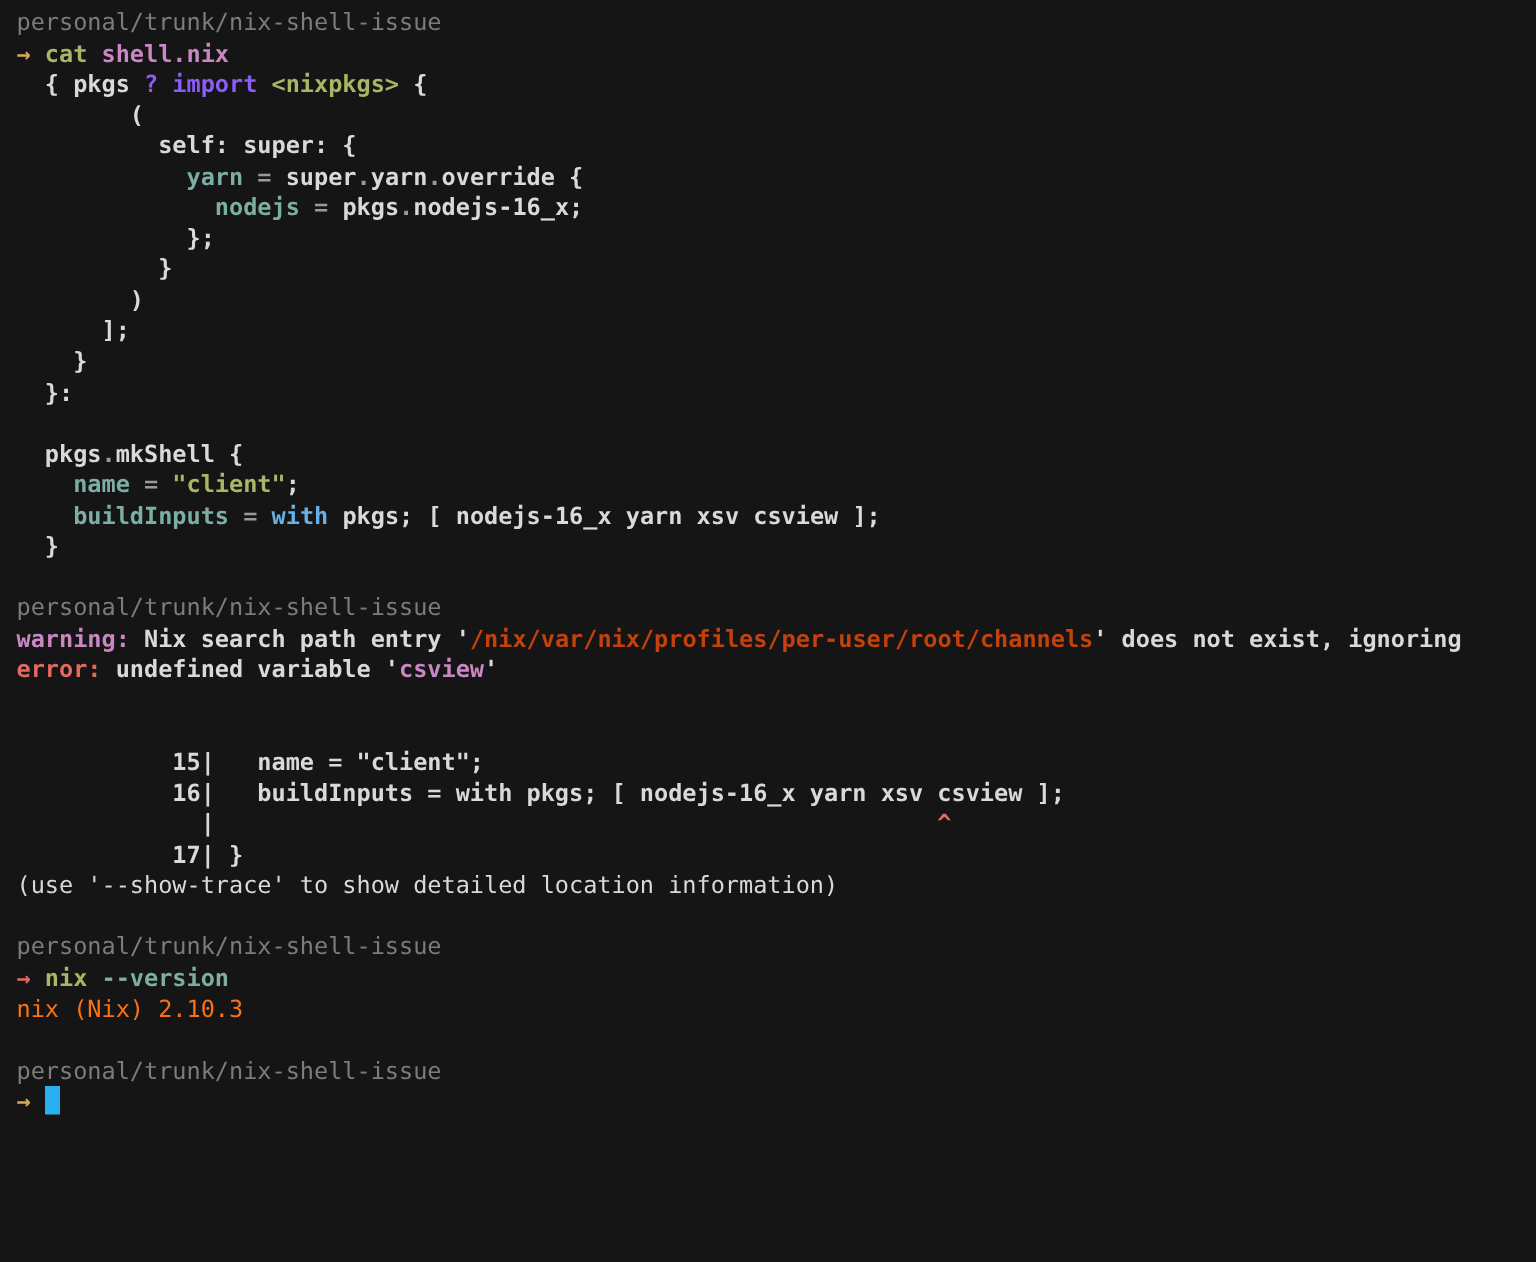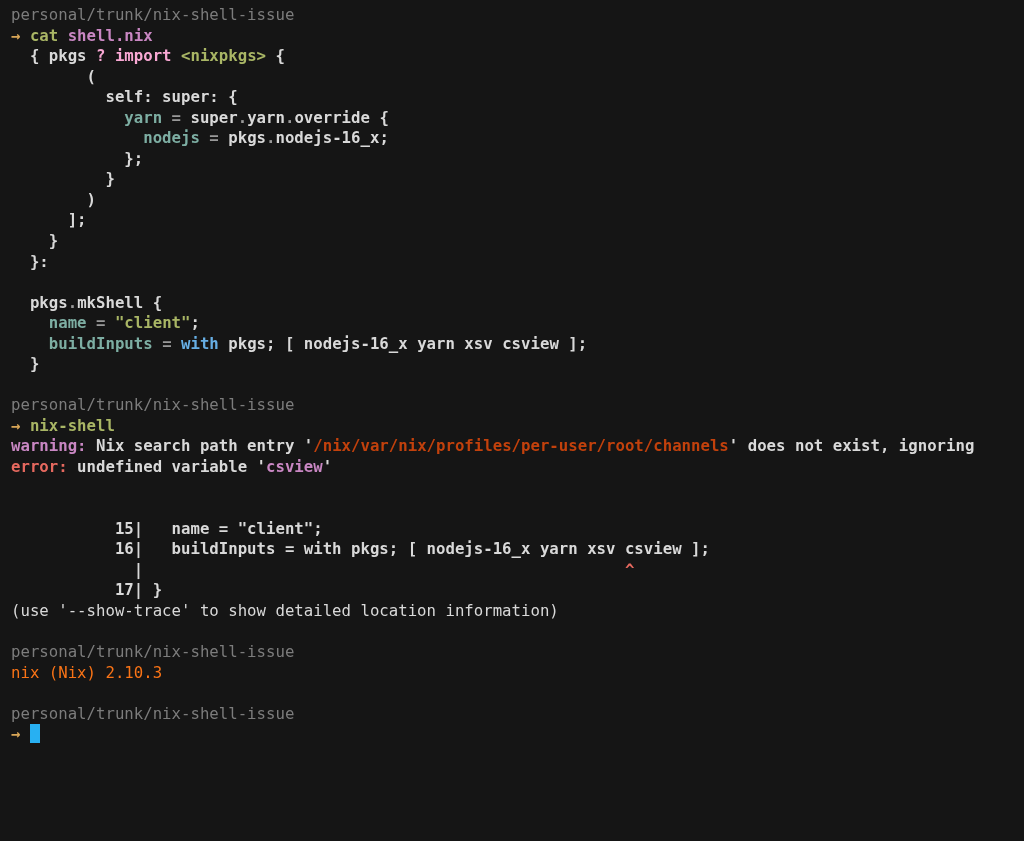--- a/index.html
+++ b/index.html
@@ -29,47 +29,47 @@
     margin-bottom: -4px;
     background: #28b0f2;
   }
 </style>
 </head>
 <body>
 
 <div class="terminal" style="background: rgb(21, 21, 21);">
     <div class="t-line"><span style="color: rgb(124, 124, 124);">personal/trunk/nix-shell-issue</span></div>
     <div class="t-line bold"><span style="color: rgb(216, 166, 87);">→ </span><span style="color: rgb(169, 182, 101);">cat </span><span style="color: rgb(201, 135, 195);">shell.nix</span></div>
-    <div class="t-line bold"><span style="color: rgb(217, 217, 217);">  { </span><span style="color: rgb(217, 217, 217);">pkgs</span><span style="color: #f9a8d4;"> ? import </span><span style="color: rgb(169, 182, 101);">&lt;nixpkgs&gt;</span><span style="color: rgb(217, 217, 217);"> {</span></div>
+    <div class="t-line bold"><span style="color: rgb(217, 217, 217);">  { </span><span style="color: rgb(217, 217, 217);">pkgs</span><span style="color: #8b5cf6;"> ? import </span><span style="color: rgb(169, 182, 101);">&lt;nixpkgs&gt;</span><span style="color: rgb(217, 217, 217);"> {</span></div>
     <div class="t-line bold"><span style="color: rgb(217, 217, 217);">        (</span></div>
     <div class="t-line bold"><span style="color: rgb(217, 217, 217);">          self: super: {</span></div>
     <div class="t-line bold"><span style="color: rgb(217, 217, 217);">            </span><span style="color: rgb(125, 174, 163);">yarn</span><span style="color: rgb(153, 153, 153);"> = </span><span style="color: rgb(217, 217, 217);">super</span><span style="color: rgb(153, 153, 153);">.</span><span style="color: rgb(217, 217, 217);">yarn</span><span style="color: rgb(153, 153, 153);">.</span><span style="color: rgb(217, 217, 217);">override {</span></div>
     <div class="t-line bold"><span style="color: rgb(217, 217, 217);">              </span><span style="color: rgb(125, 174, 163);">nodejs</span><span style="color: rgb(153, 153, 153);"> = </span><span style="color: rgb(217, 217, 217);">pkgs</span><span style="color: rgb(153, 153, 153);">.</span><span style="color: rgb(217, 217, 217);">nodejs-16_x;</span></div>
     <div class="t-line bold"><span style="color: rgb(217, 217, 217);">            };</span></div>
     <div class="t-line bold"><span style="color: rgb(217, 217, 217);">          }</span></div>
     <div class="t-line bold"><span style="color: rgb(217, 217, 217);">        )</span></div>
     <div class="t-line bold"><span style="color: rgb(217, 217, 217);">      ];</span></div>
     <div class="t-line bold"><span style="color: rgb(217, 217, 217);">    }</span></div>
     <div class="t-line bold"><span style="color: rgb(217, 217, 217);">  }:</span></div>
     <div class="t-line">&nbsp;</div>
     <div class="t-line bold"><span style="color: rgb(217, 217, 217);">  pkgs</span><span style="color: rgb(153, 153, 153);">.</span><span style="color: rgb(217, 217, 217);">mkShell {</span></div>
     <div class="t-line bold"><span style="color: rgb(217, 217, 217);">    </span><span style="color: rgb(125, 174, 163);">name</span><span style="color: rgb(153, 153, 153);"> = </span><span style="color: rgb(169, 182, 101);">"client"</span><span style="color: rgb(217, 217, 217);">;</span></div>
     <div class="t-line bold"><span style="color: rgb(217, 217, 217);">    </span><span style="color: rgb(125, 174, 163);">buildInputs</span><span style="color: rgb(153, 153, 153);"> = </span><span style="color: rgb(103, 175, 229);">with</span><span style="color: rgb(217, 217, 217);"> pkgs; [ nodejs-16_x yarn xsv csview ];</span></div>
     <div class="t-line bold"><span style="color: rgb(217, 217, 217);">  }</span></div>
     <div class="t-line">&nbsp;</div>
     <div class="t-line"><span style="color: rgb(124, 124, 124);">personal/trunk/nix-shell-issue</span></div>
-    <div class="t-line bold"><span style="color: rgb(216, 166, 87);">→ </span><span style="color: rgb(169, 182, 101);">nix-shell</span></div>
     <div class="t-line bold"><span style="color: rgb(201, 135, 195);">warning:</span><span style="color: rgb(217, 217, 217);"> Nix search path entry '</span><span style="color: #c2410c;">/nix/var/nix/profiles/per-user/root/channels</span><span style="color: rgb(217, 217, 217);">' does not exist, ignoring</span></div>
     <div class="t-line bold"><span style="color: rgb(230, 105, 95);">error:</span><span style="color: rgb(217, 217, 217); margin-top: 27px;"> undefined variable '</span><span style="color: rgb(201, 135, 195);">csview</span><span style="color: rgb(217, 217, 217);">'</span></div>
     <div class="t-line">&nbsp;</div>
     <div class="t-line">&nbsp;</div>
     <div class="t-line bold"><span style="color: rgb(217, 217, 217);">           15|   name = "client";</span></div>
     <div class="t-line bold"><span style="color: rgb(217, 217, 217);">           16|   buildInputs = with pkgs; [ nodejs-16_x yarn xsv csview ];</span></div>
     <div class="t-line bold"><span style="color: rgb(217, 217, 217);">             |</span><span style="color: rgb(230, 105, 95);">                                                   ^</span></div>
     <div class="t-line bold"><span style="color: rgb(217, 217, 217);">           17| }</span></div>
     <div class="t-line"><span style="color: rgb(217, 217, 217);">(use '--show-trace' to show detailed location information)</span></div>
     <div class="t-line">&nbsp;</div>
     <div class="t-line"><span style="color: rgb(124, 124, 124);">personal/trunk/nix-shell-issue</span></div>
+    <div class="t-line bold"><span style="color: rgb(230, 105, 95);">→ </span><span style="color: rgb(169, 182, 101);">nix </span><span style="color: rgb(125, 174, 163);">--version</span></div>
     <div class="t-line"><span style="color: #f97316; text-align: right;">nix (Nix) 2.10.3</span></div>
     <div class="t-line">&nbsp;</div>
     <div class="t-line"><span style="color: rgb(124, 124, 124);">personal/trunk/nix-shell-issue</span></div>
     <div class="t-line bold"><span style="color: rgb(216, 166, 87);">→ </span><span class="block-cursor" style="background: rgb(40, 176, 242);"></span></div>
   </div>
 
 </body></html>

